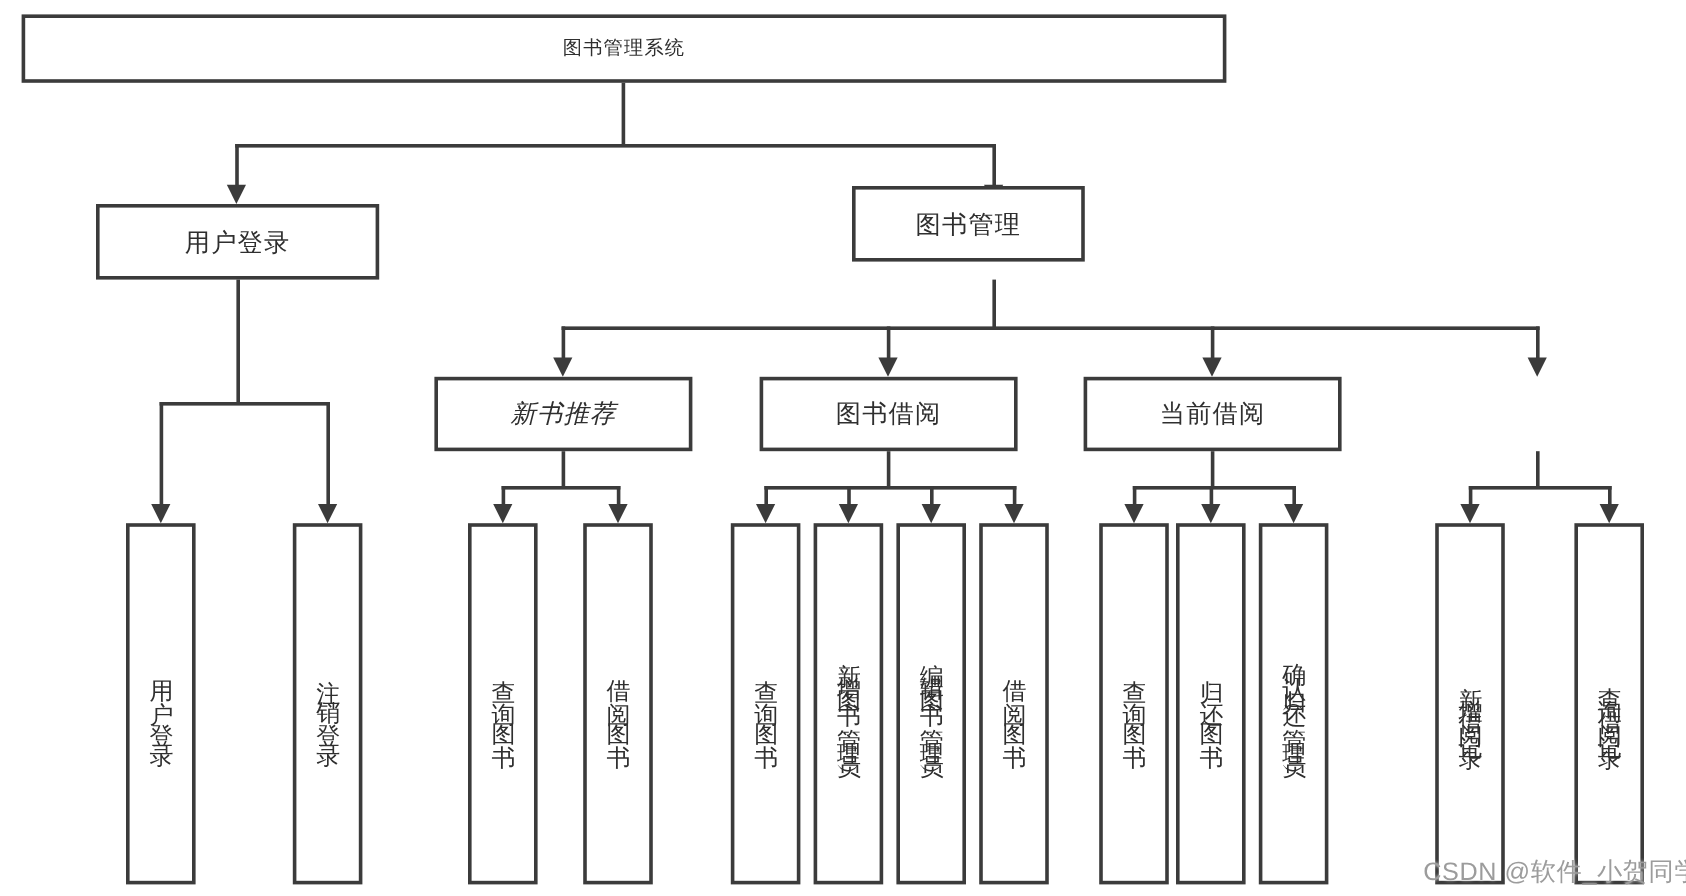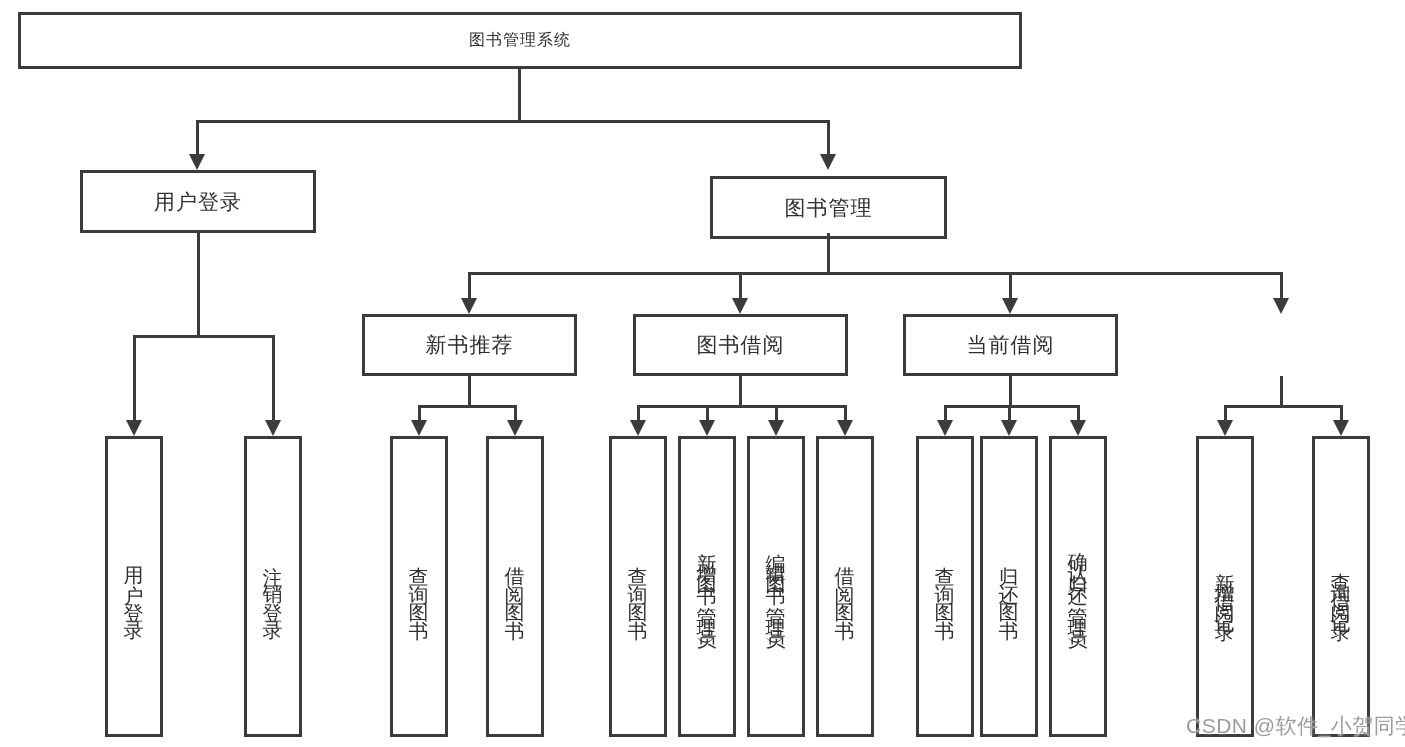--- a/index.html
+++ b/index.html
@@ -71,21 +71,21 @@
   <div class="vline" style="left:518px;top:69px;height:53px;"></div>
   <div class="hline" style="left:196px;top:120px;width:634px;"></div>
   <div class="vline" style="left:196px;top:120px;height:36px;"></div>
   <div class="vline" style="left:827px;top:120px;height:36px;"></div>
   <div class="arrow" style="left:189px;top:154px;"></div>
   <div class="arrow" style="left:820px;top:154px;"></div>
 
   <div class="node" style="left:80px;top:170px;width:236px;height:63px;">
     <span>用户登录</span>
   </div>
-  <div class="node" style="left:710px;top:176px;width:237px;height:63px;">
+  <div class="node" style="left:710px;top:155px;width:194px;height:63px;">
     <span>图书管理</span>
   </div>
 
   <div class="vline" style="left:197px;top:233px;height:104px;"></div>
   <div class="hline" style="left:133px;top:335px;width:142px;"></div>
   <div class="vline" style="left:133px;top:335px;height:87px;"></div>
   <div class="vline" style="left:272px;top:335px;height:87px;"></div>
   <div class="arrow" style="left:126px;top:420px;"></div>
   <div class="arrow" style="left:265px;top:420px;"></div>
 
@@ -93,21 +93,21 @@
   <div class="hline" style="left:468px;top:272px;width:815px;"></div>
   <div class="vline" style="left:468px;top:272px;height:28px;"></div>
   <div class="vline" style="left:739px;top:272px;height:28px;"></div>
   <div class="vline" style="left:1009px;top:272px;height:28px;"></div>
   <div class="vline" style="left:1280px;top:272px;height:28px;"></div>
   <div class="arrow" style="left:461px;top:298px;"></div>
   <div class="arrow" style="left:732px;top:298px;"></div>
   <div class="arrow" style="left:1002px;top:298px;"></div>
   <div class="arrow" style="left:1273px;top:298px;"></div>
 
-  <div class="node" style="left:362px;top:314px;width:215px;height:62px;">
+  <div class="node" style="left:362px;top:314px;width:215px;height:62px;font-style:italic;">
     <span>新书推荐</span>
   </div>
   <div class="node" style="left:633px;top:314px;width:215px;height:62px;">
     <span>图书借阅</span>
   </div>
   <div class="node" style="left:903px;top:314px;width:215px;height:62px;">
     <span>当前借阅</span>
   </div>
 
   <div class="vline" style="left:468px;top:376px;height:31px;"></div>

